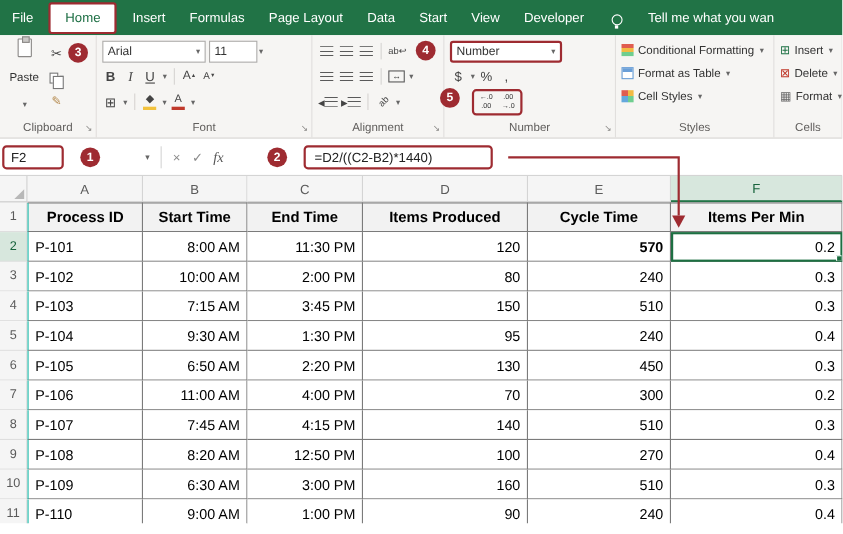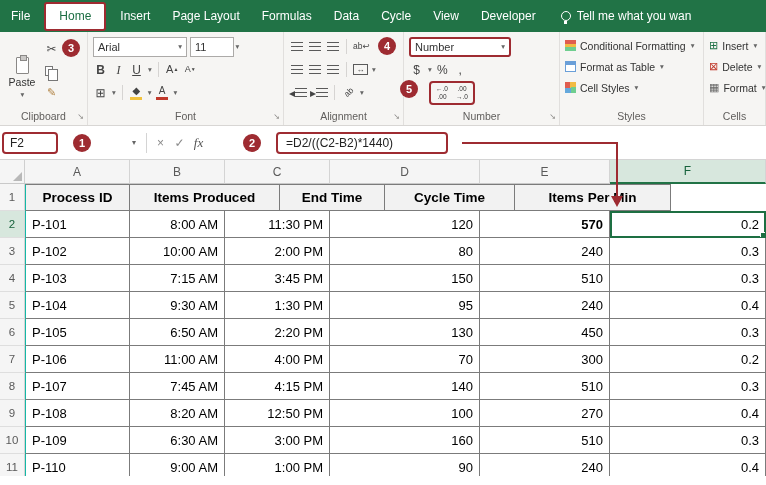--- a/index.html
+++ b/index.html
@@ -7,38 +7,38 @@
   .app {
     position: relative; width: 766px; height: 476px; overflow: hidden;
     font-family: "Liberation Sans", sans-serif; background:#fff;
     --green:#217346; --ann:#9e2b31; --hdrsel:#d7e7dd;
   }
 
   
   .tabbar { height:32px; background:var(--green); display:flex; align-items:center; color:#fff; font-size:12px; white-space:nowrap; overflow:hidden; }
   .tab { padding:0 11px; height:32px; display:flex; align-items:center; cursor:pointer; }
   .tab.active { background:#fff; color:#1c6e43; border:2px solid var(--ann); border-radius:3px; height:29px; margin:0 3px; padding:0 13px; }
-  .tellme { display:flex; align-items:center; gap:6px; margin-left:14px; }
+  .tellme { display:flex; align-items:flex-end; gap:23px; margin-left:14px; }
   .bulb { width:10px; height:10px; border:1.5px solid #fff; border-radius:50%; position:relative; flex:0 0 auto; }
   .bulb:after { content:''; position:absolute; left:2.5px; top:9px; width:3px; height:3px; background:#fff; }
 
   
   .ribbon { display:flex; height:94px; background:#f6f5f3; border-bottom:1px solid #d8d6d4; position:relative; }
   .rgroup { position:relative; display:flex; flex-direction:column; border-right:1px solid #e1dfdd; flex:0 0 auto; }
   .rgroup-content { flex:1; padding:3px 5px 0 5px; }
   .rgroup-label { height:18px; position:relative; display:flex; align-items:center; justify-content:center; font-size:10.5px; color:#605e5c; }
   .launcher { position:absolute; right:3px; bottom:4px; font-size:8px; color:#8a8886; line-height:1; }
   .rrow { display:flex; align-items:center; height:23px; gap:3px; }
   .ric { display:inline-flex; align-items:center; justify-content:center; min-width:15px; height:19px; font-size:12px; color:#444; line-height:1; }
   .drop { font-size:7.5px; color:#666; margin-left:1px; }
   .vsep { width:1px; height:15px; background:#d6d4d2; margin:0 3px; }
 
   
   .clip-content { display:flex; gap:5px; }
-  .paste-btn { width:34px; height:64px; display:flex; flex-direction:column; align-items:center; justify-content:flex-end; gap:2px; font-size:10.5px; color:#333; }
+  .paste-btn { width:34px; height:64px; display:flex; flex-direction:column; align-items:center; justify-content:space-between; gap:2px; font-size:10.5px; color:#333; }
   .clip-icon { width:13px; height:17px; border:1px solid #8a8886; background:#fefefe; border-radius:1px; position:relative; }
   .clip-icon:before { content:''; position:absolute; top:-3px; left:3px; width:5px; height:4px; background:#cac8c6; border:1px solid #8a8886; }
   .clip-small { display:flex; flex-direction:column; gap:3px; padding-top:4px; }
   .copy-shape { width:8px; height:10px; border:1px solid #777; background:#fff; position:relative; }
   .copy-shape:after { content:''; position:absolute; left:2px; top:2px; width:8px; height:10px; border:1px solid #777; background:#fff; }
   .painter { color:#b4884b; font-size:11px; }
 
   
   .combo { height:20px; background:#fff; border:1px solid #acaaa8; display:flex; align-items:center; justify-content:space-between; padding:0 4px; font-size:11px; color:#333;gap:28px; }
 
@@ -113,24 +113,24 @@
 </style>
 </head>
 <body>
 
 <div class="app" style="--green: #217346; --ann: #9e2b31; --hdrsel: #d7e7dd;">
 
   <div class="tabbar">
     <span class="tab">File</span>
       <span class="tab active">Home</span>
       <span class="tab">Insert</span>
+      <span class="tab">Formulas</span>
       <span class="tab">Page Layout</span>
-      <span class="tab">Formulas</span>
       <span class="tab">Data</span>
-      <span class="tab">Cycle</span>
+      <span class="tab">Start</span>
       <span class="tab">View</span>
       <span class="tab">Developer</span>
       <div class="tellme">
       <span class="bulb"></span>
       <span>Tell me what you wan</span>
     </div>
   </div>
 
   <div class="ribbon">
 
@@ -350,22 +350,23 @@
         <div class="col-hdr" style="width: 95px;">B</div>
         <div class="col-hdr" style="width: 105px;">C</div>
         <div class="col-hdr" style="width: 150px;">D</div>
         <div class="col-hdr" style="width: 130px;">E</div>
         <div class="col-hdr sel" style="width: 156px;">F</div>
       </div>
     <div>
         <div class="grid-row">
           <div class="row-num">1</div>
           <div class="cell hdr" style="width: 105px;">Process ID</div>
+          <div class="cell hdr" style="width: 95px;">Start Time</div>
+          <div class="cell hdr" style="width: 105px;">End Time</div>
           <div class="cell hdr" style="width: 150px;">Items Produced</div>
-          <div class="cell hdr" style="width: 105px;">End Time</div>
           <div class="cell hdr" style="width: 130px;">Cycle Time</div>
           <div class="cell hdr" style="width: 156px;">Items Per Min</div>
         </div>
         <div class="grid-row">
           <div class="row-num sel">2</div>
           <div class="cell left" style="width: 105px;">P-101</div>
           <div class="cell right" style="width: 95px;">8:00 AM</div>
           <div class="cell right" style="width: 105px;">11:30 PM</div>
           <div class="cell right" style="width: 150px;">120</div>
           <div class="cell right" style="width: 130px; font-weight: bold;">570</div>

